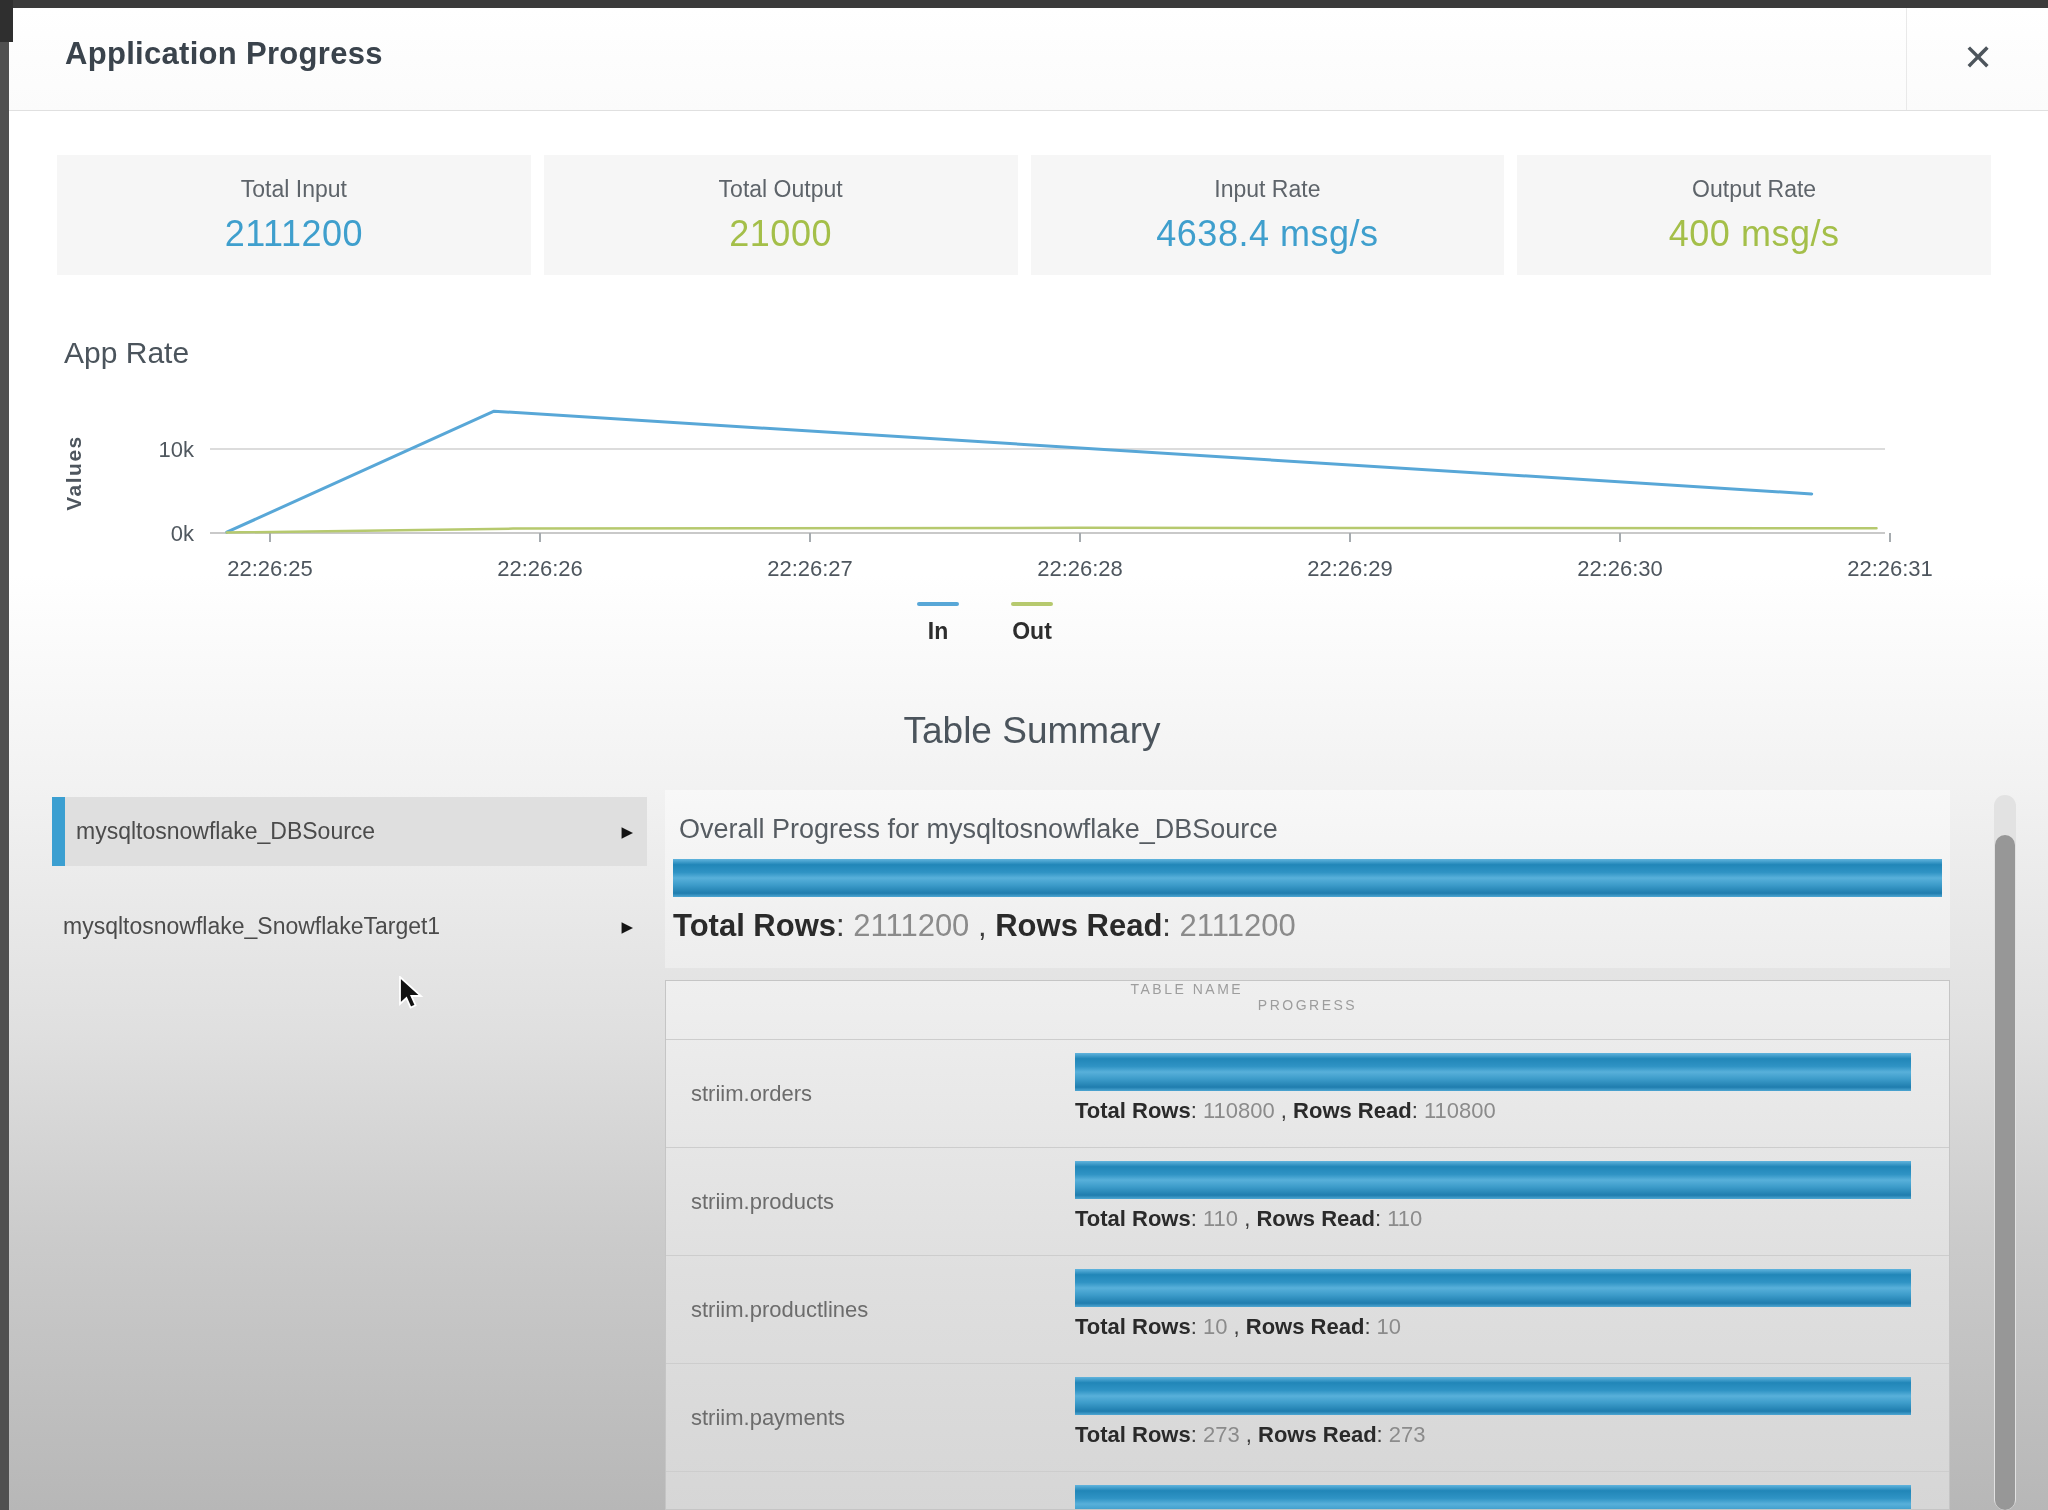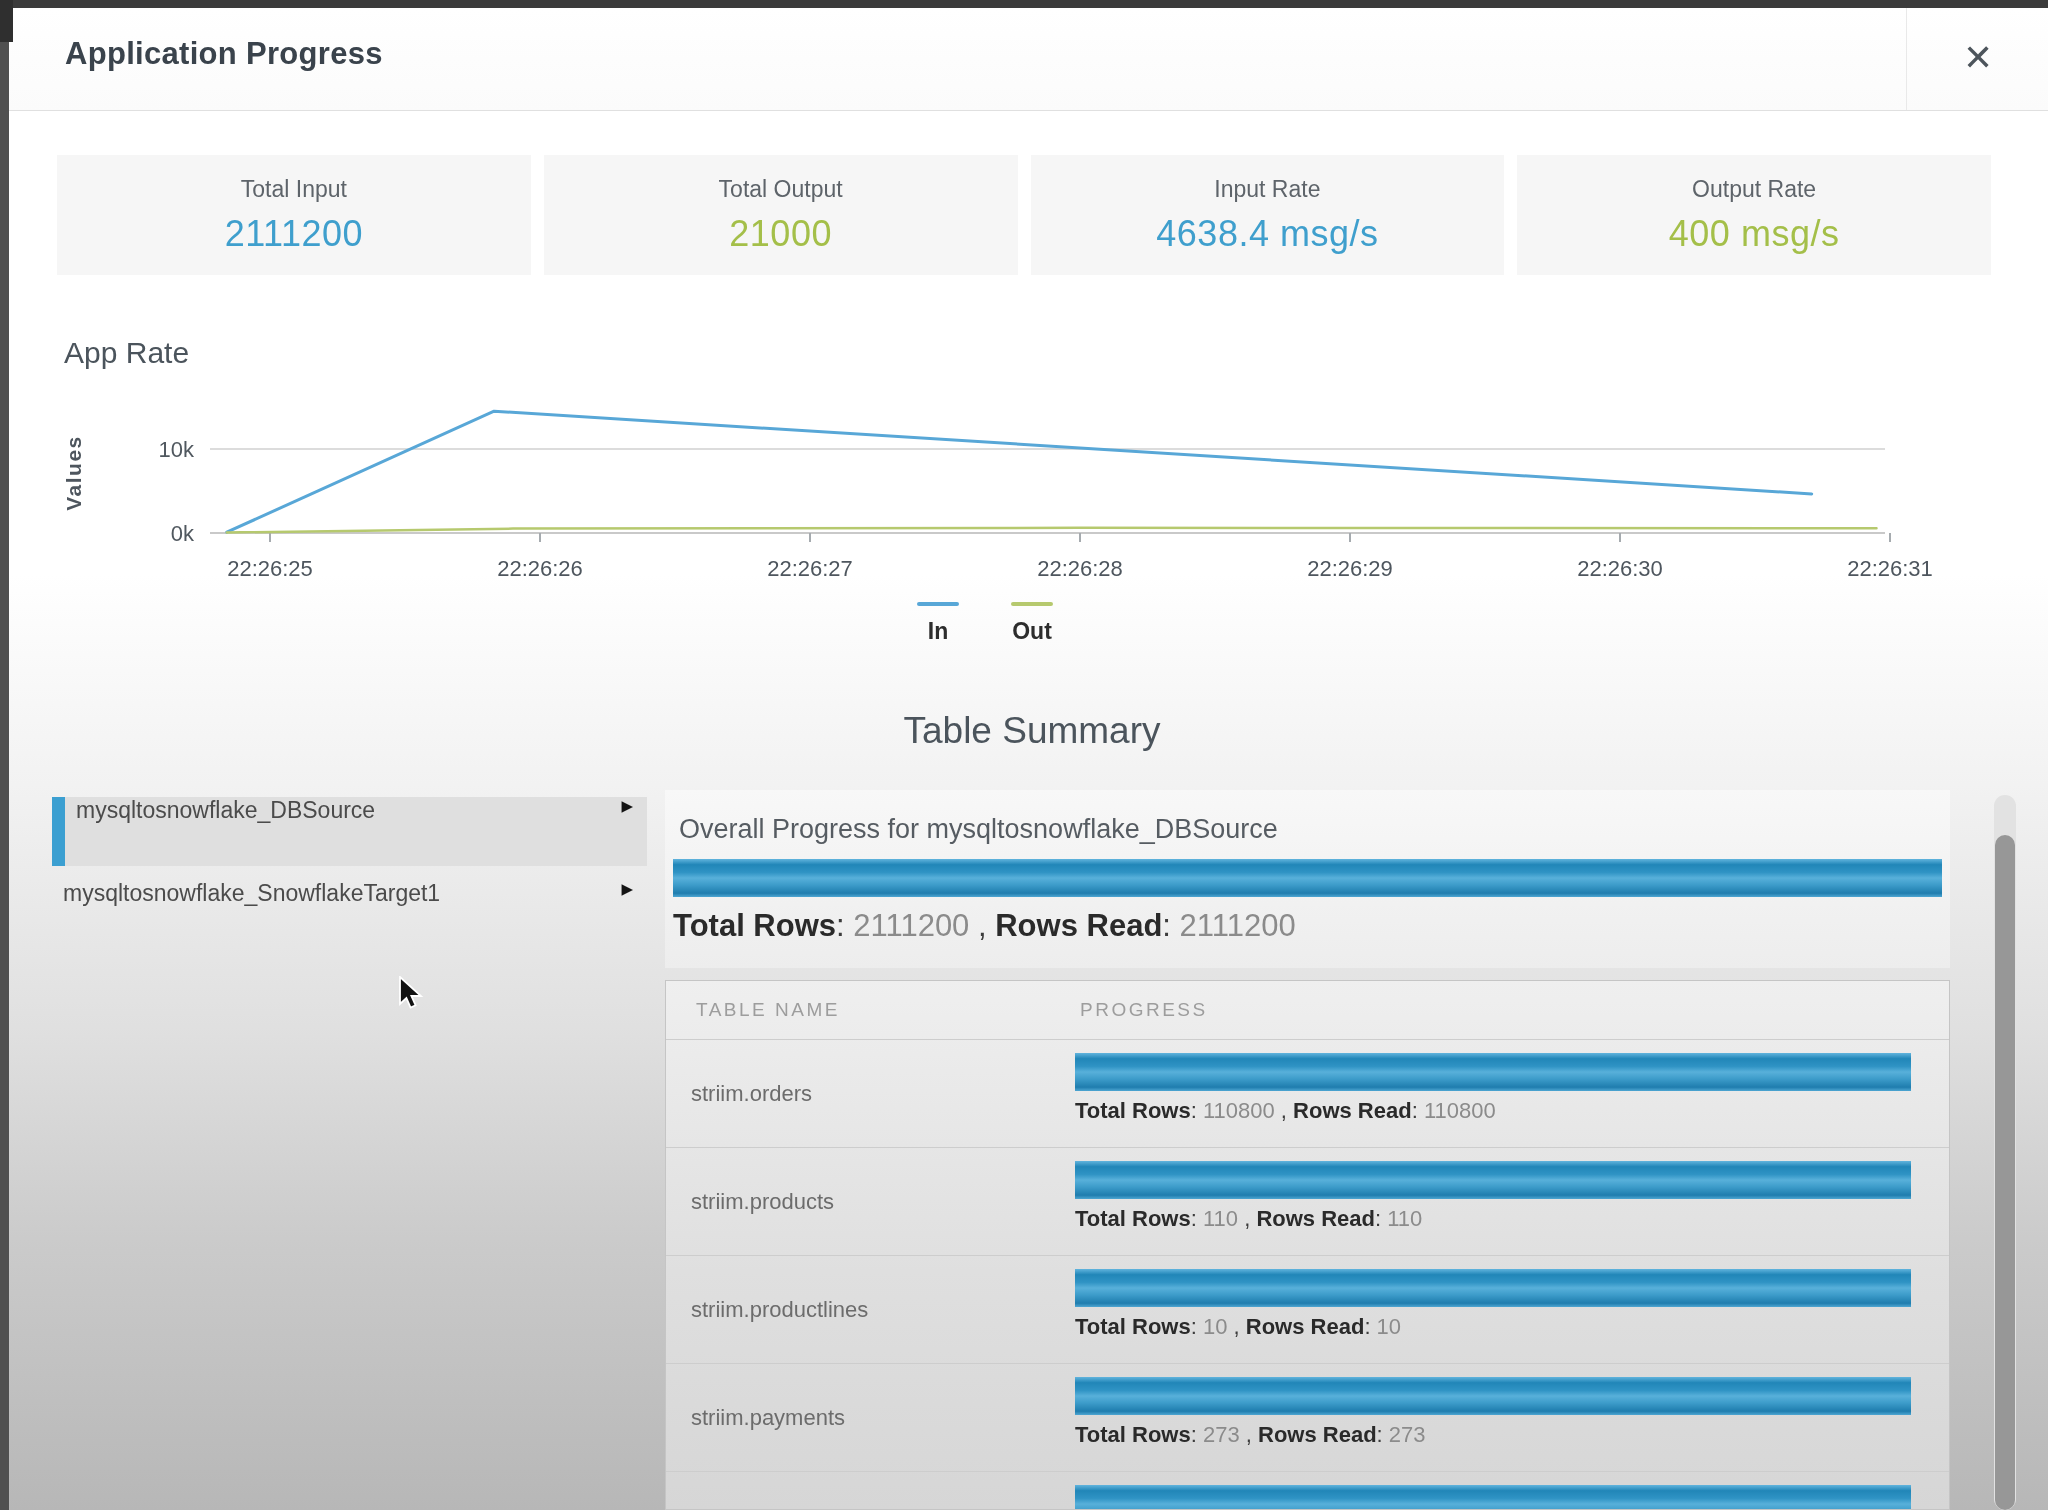--- a/index.html
+++ b/index.html
@@ -25,38 +25,38 @@
   .ylabel{position:absolute;left:60px;top:398px;width:28px;height:150px;display:flex;align-items:center;justify-content:center;}
   .ylabel span{transform:rotate(-90deg);font-size:21px;font-weight:700;color:#4e565e;letter-spacing:1.5px;white-space:nowrap;}
   svg.chart{position:absolute;left:80px;top:390px;}
   .legend{position:absolute;left:80px;top:602px;width:1810px;display:flex;justify-content:center;gap:52px;}
   .litem{display:flex;align-items:center;gap:12px;flex-direction:column;}
   .lswatch{width:42px;height:4px;border-radius:2px;display:inline-block;}
   .llabel{font-size:23px;font-weight:700;color:#2d2d2d;}
   
   .ts-heading{position:absolute;left:8px;top:710px;width:100%;text-align:center;font-size:37px;color:#4b545c;}
   .complist{position:absolute;left:52px;top:797px;width:595px;}
-  .citem{position:relative;height:69px;display:flex;align-items:flex-start;margin-bottom:14px;font-size:23px;color:#4b4b4b;cursor:pointer;}
+  .citem{position:relative;height:69px;display:flex;align-items:center;margin-bottom:26px;font-size:23px;color:#4b4b4b;cursor:pointer;}
   .citem.sel{background:#dfdfdf;padding-left:24px;}
   .citem.sel .selbar{position:absolute;left:0;top:0;width:13px;height:100%;background:#3b9fd1;}
   .citem:not(.sel){padding-left:11px;}
   .citem .chev{position:absolute;right:14px;font-size:15px;color:#141414;}
   
   .overall{position:absolute;left:665px;top:790px;width:1285px;height:178px;background:linear-gradient(180deg,#f8f8f8,#ededed);}
   .ov-h{margin:24px 0 0 14px;font-size:27px;color:#565c62;}
   .ov-bar{margin:14px 8px 0 8px;height:38px;}
   .ov-stats{margin:11px 0 0 8px;font-size:31px;}
   .stats-line b{color:#2a2a2a;}
   .stats-line .sep{color:#3c3c3c;}
   .stats-line .val{color:#8b8b8b;}
   .fill{height:100%;background:linear-gradient(180deg,#61b4dd 0%,#2186b8 15%,#2f93c4 35%,#58b0da 50%,#3d9cca 68%,#1f7dae 90%,#4ea6d2 100%);}
   
   .tpanel{position:absolute;left:665px;top:980px;width:1285px;height:530px;border:1px solid #c5c5c5;box-sizing:border-box;
     background:linear-gradient(180deg,#efefef,#dfdfdf 55%,#d6d6d6);overflow:hidden;}
-  .thead{height:58px;display:flex;align-items:center;color:#9d9d9d;font-size:19px;letter-spacing:2.5px;}
+  .thead{height:58px;display:flex;align-items:center;color:#9d9d9d;font-size:14px;letter-spacing:2.5px;flex-direction:column;}
   .thead .c1{width:384px;padding-left:30px;}
   .thead .c2{flex:1;}
   .trow{border-top:1px solid #cdcdcd;height:108px;display:flex;box-sizing:border-box;}
   .trow .name{width:384px;padding-left:25px;display:flex;align-items:center;font-size:22px;color:#6c6c6c;}
   .trow .prog{flex:1;padding-top:13px;}
   .trow .bar{height:38px;width:836px;}
   .trow .rstats{margin-top:7px;font-size:22px;}
   
   .sb-track{position:absolute;left:1994px;top:795px;width:22px;height:715px;background:#e2e2e2;border-radius:11px;cursor:pointer;}
   .sb-thumb{position:absolute;left:1px;top:40px;width:20px;height:675px;background:#979797;border-radius:10px;}

